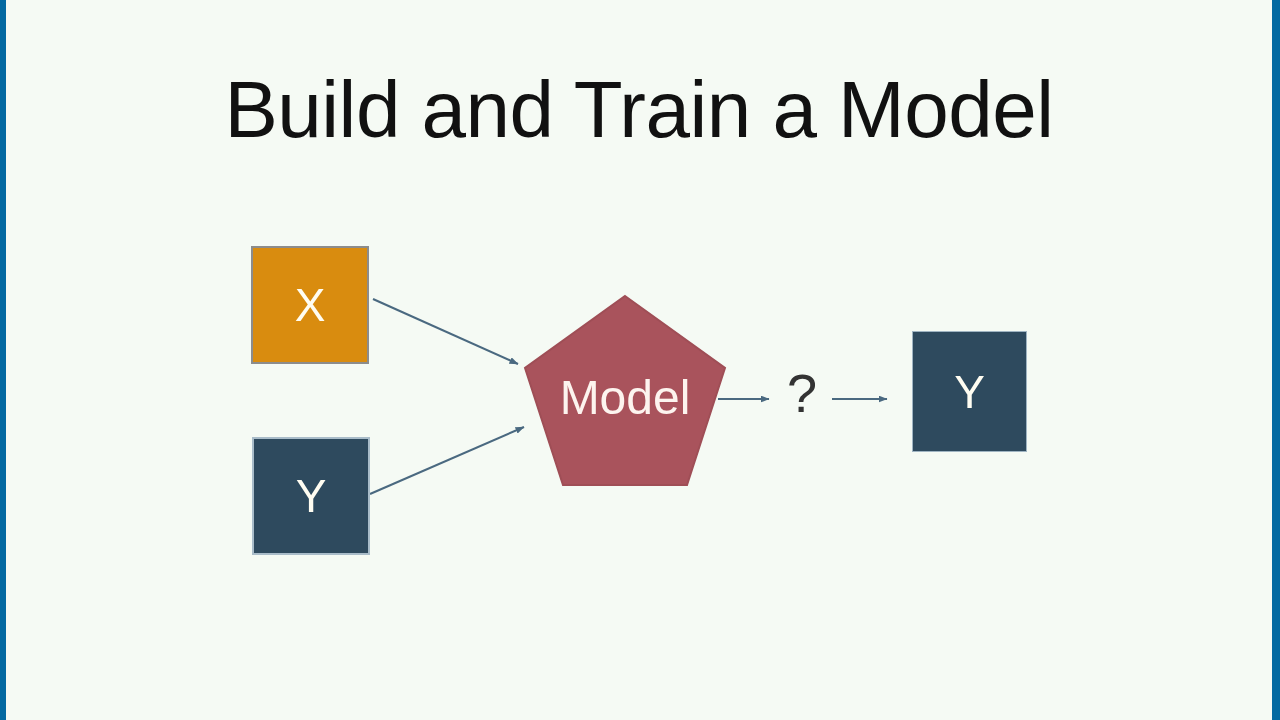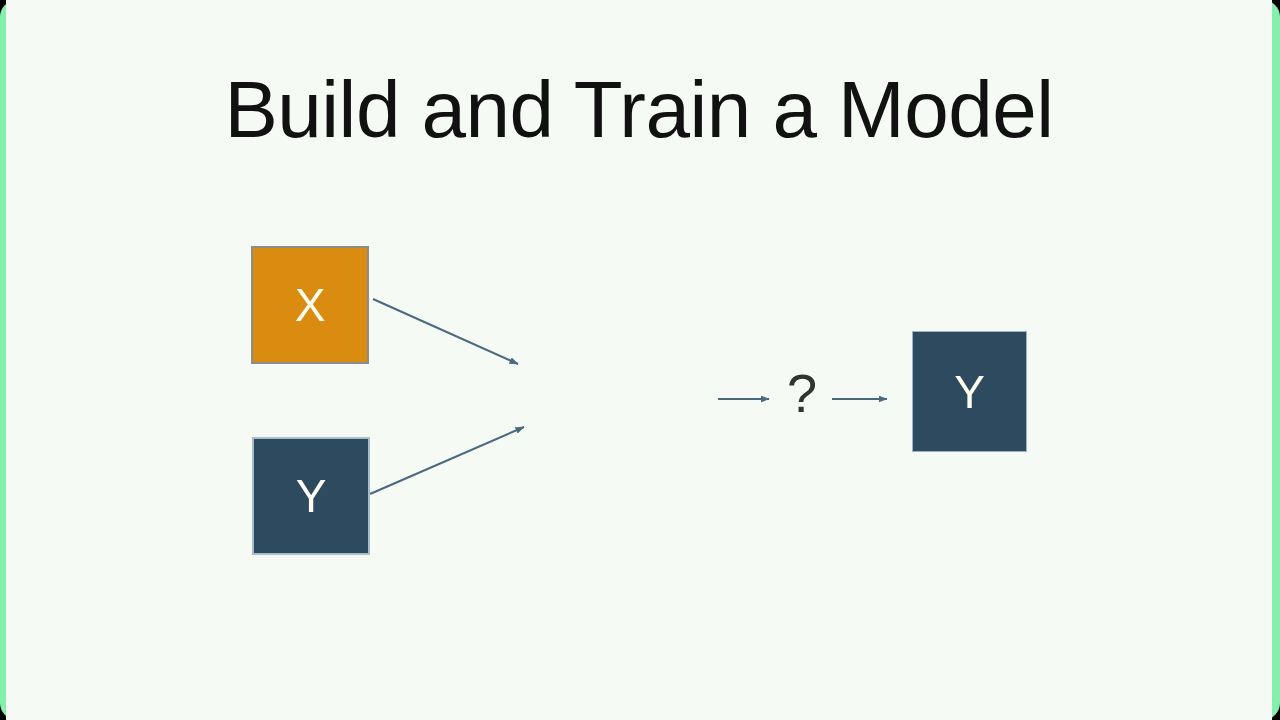--- a/index.html
+++ b/index.html
@@ -13,22 +13,21 @@
     overflow: hidden;
     font-family: "Liberation Sans", sans-serif;
   }
 
   #slide {
     position: absolute;
     left: 0;
     top: 0;
     width: 1280px;
     height: 720px;
-    background: #86efac;
-    border-radius: 17px;
+    background: #0369a1;
   }
 
   
   #canvas {
     position: absolute;
     left: 6px;
     top: 0px;
     width: 1266px;
     height: 720px;
     background: #f5faf4;
@@ -181,20 +180,26 @@
     </svg>
 
     <div class="node-box" id="box-x">
       <span>X</span>
     </div>
 
     <div class="node-box" id="box-y-in">
       <span>Y</span>
     </div>
 
+    <div id="pentagon-wrap">
+      <svg id="pentagon-svg" viewBox="0 0 204 193" xmlns="http://www.w3.org/2000/svg">
+        <polygon points="102,2 202,74 164,191 40,191 2,74" fill="#a9535c" stroke="#9f4e56" stroke-width="2"></polygon>
+      </svg>
+      <div id="pentagon-label">Model</div>
+    </div>
 
     <div id="qmark">?</div>
 
     <div class="node-box" id="box-y-out">
       <span>Y</span>
     </div>
 
   </div>
 </div>
 

